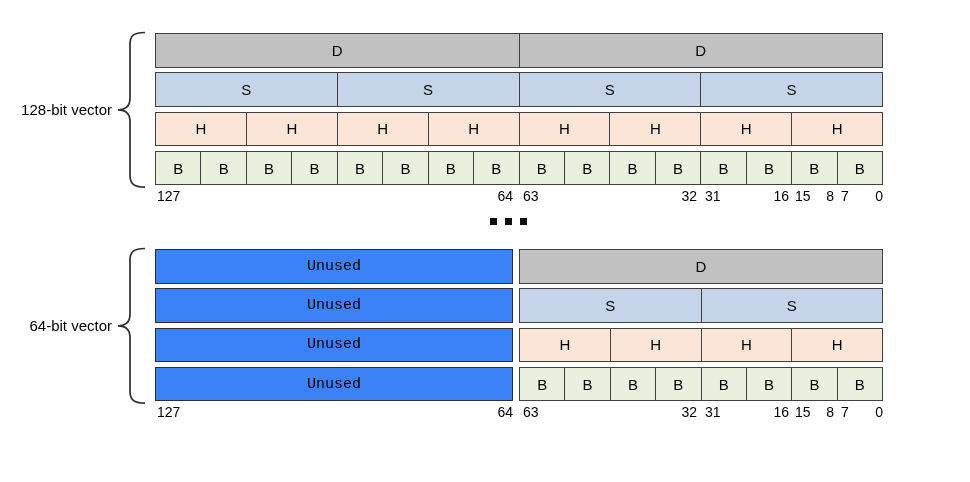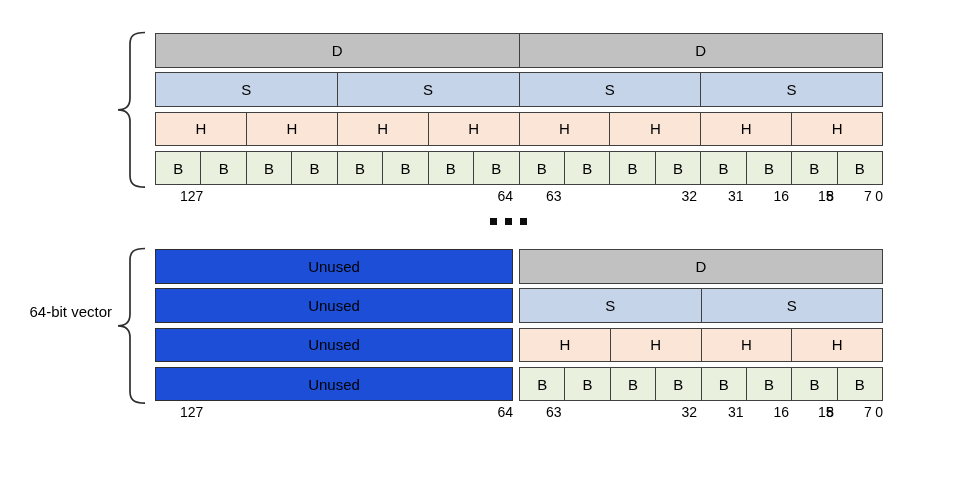--- a/index.html
+++ b/index.html
@@ -2,39 +2,40 @@
 <html><head>
 <meta charset="utf-8">
 <style>
   html,body{margin:0;padding:0;background:#ffffff;}
   body{font-family:"Liberation Sans","DejaVu Sans",sans-serif;color:#000;}
   #diagram{position:relative;width:970px;height:482px;background:#fff;overflow:hidden;}
   .rows-origin{position:absolute;left:155px;top:0;width:728px;height:482px;}
   .row-box{position:absolute;box-sizing:border-box;height:34.5px;border:1.5px solid #404040;display:flex;align-items:stretch;}
   .cell{flex:1 1 0;display:flex;align-items:center;justify-content:center;font-size:15px;line-height:1;border-left:1.5px solid #404040;}
   .cell:first-child{border-left:none;}
-  .unused-box{position:absolute;box-sizing:border-box;height:34.5px;left:0;width:358px;background:#1d4ed8;border:1.2px solid #2e2e2e;display:flex;align-items:center;justify-content:center;font-size:15px;}
-  .bit-label{position:absolute;font-size:14px;line-height:1;white-space:nowrap;margin-left:23px;}
+  .unused-box{position:absolute;box-sizing:border-box;height:34.5px;left:0;width:358px;background:#3b82f6;border:1.2px solid #2e2e2e;display:flex;align-items:center;justify-content:center;font-size:15px;font-family:Liberation Mono, monospace;}
+  .bit-label{position:absolute;font-size:14px;line-height:1;white-space:nowrap;}
   .brace-label{position:absolute;left:0;width:112px;text-align:right;font-size:15px;white-space:nowrap;}
   .brace-svg{position:absolute;left:114px;width:34px;height:158px;}
   .dots{position:absolute;left:490px;top:218px;display:flex;gap:8px;}
   .dot{width:7px;height:7px;background:#0d0d0d;}
   .caption{position:absolute;right:10px;top:449px;font-size:17px;font-weight:bold;white-space:nowrap;}
 </style>
 </head>
 <body>
 
 <div id="diagram">
 
+  <div class="brace-label" style="top:101px">128-bit vector</div>
 
   <svg class="brace-svg" style="top:31px" viewBox="0 0 34 158">
     <path d="M31,1.5 C19,1.5 16,5.5 16,13 L16,67 C16,74.5 12,78.8 4,78.8 C12,78.8 16,83 16,90.5 L16,144.5 C16,152 19,156.2 31,156.2" fill="none" stroke="#2f2f2f" stroke-width="1.7"></path>
   </svg>
 
-  <div class="brace-label" style="top:303px">64-bit vector</div>
+  <div class="brace-label" style="top:317px">64-bit vector</div>
 
   <svg class="brace-svg" style="top:247px" viewBox="0 0 34 158">
     <path d="M31,1.5 C19,1.5 16,5.5 16,13 L16,67 C16,74.5 12,78.8 4,78.8 C12,78.8 16,83 16,90.5 L16,144.5 C16,152 19,156.2 31,156.2" fill="none" stroke="#2f2f2f" stroke-width="1.7"></path>
   </svg>
 
   <div class="dots" id="dots-holder">
       <span class="dot"></span>
       <span class="dot"></span>
       <span class="dot"></span>
     </div>

